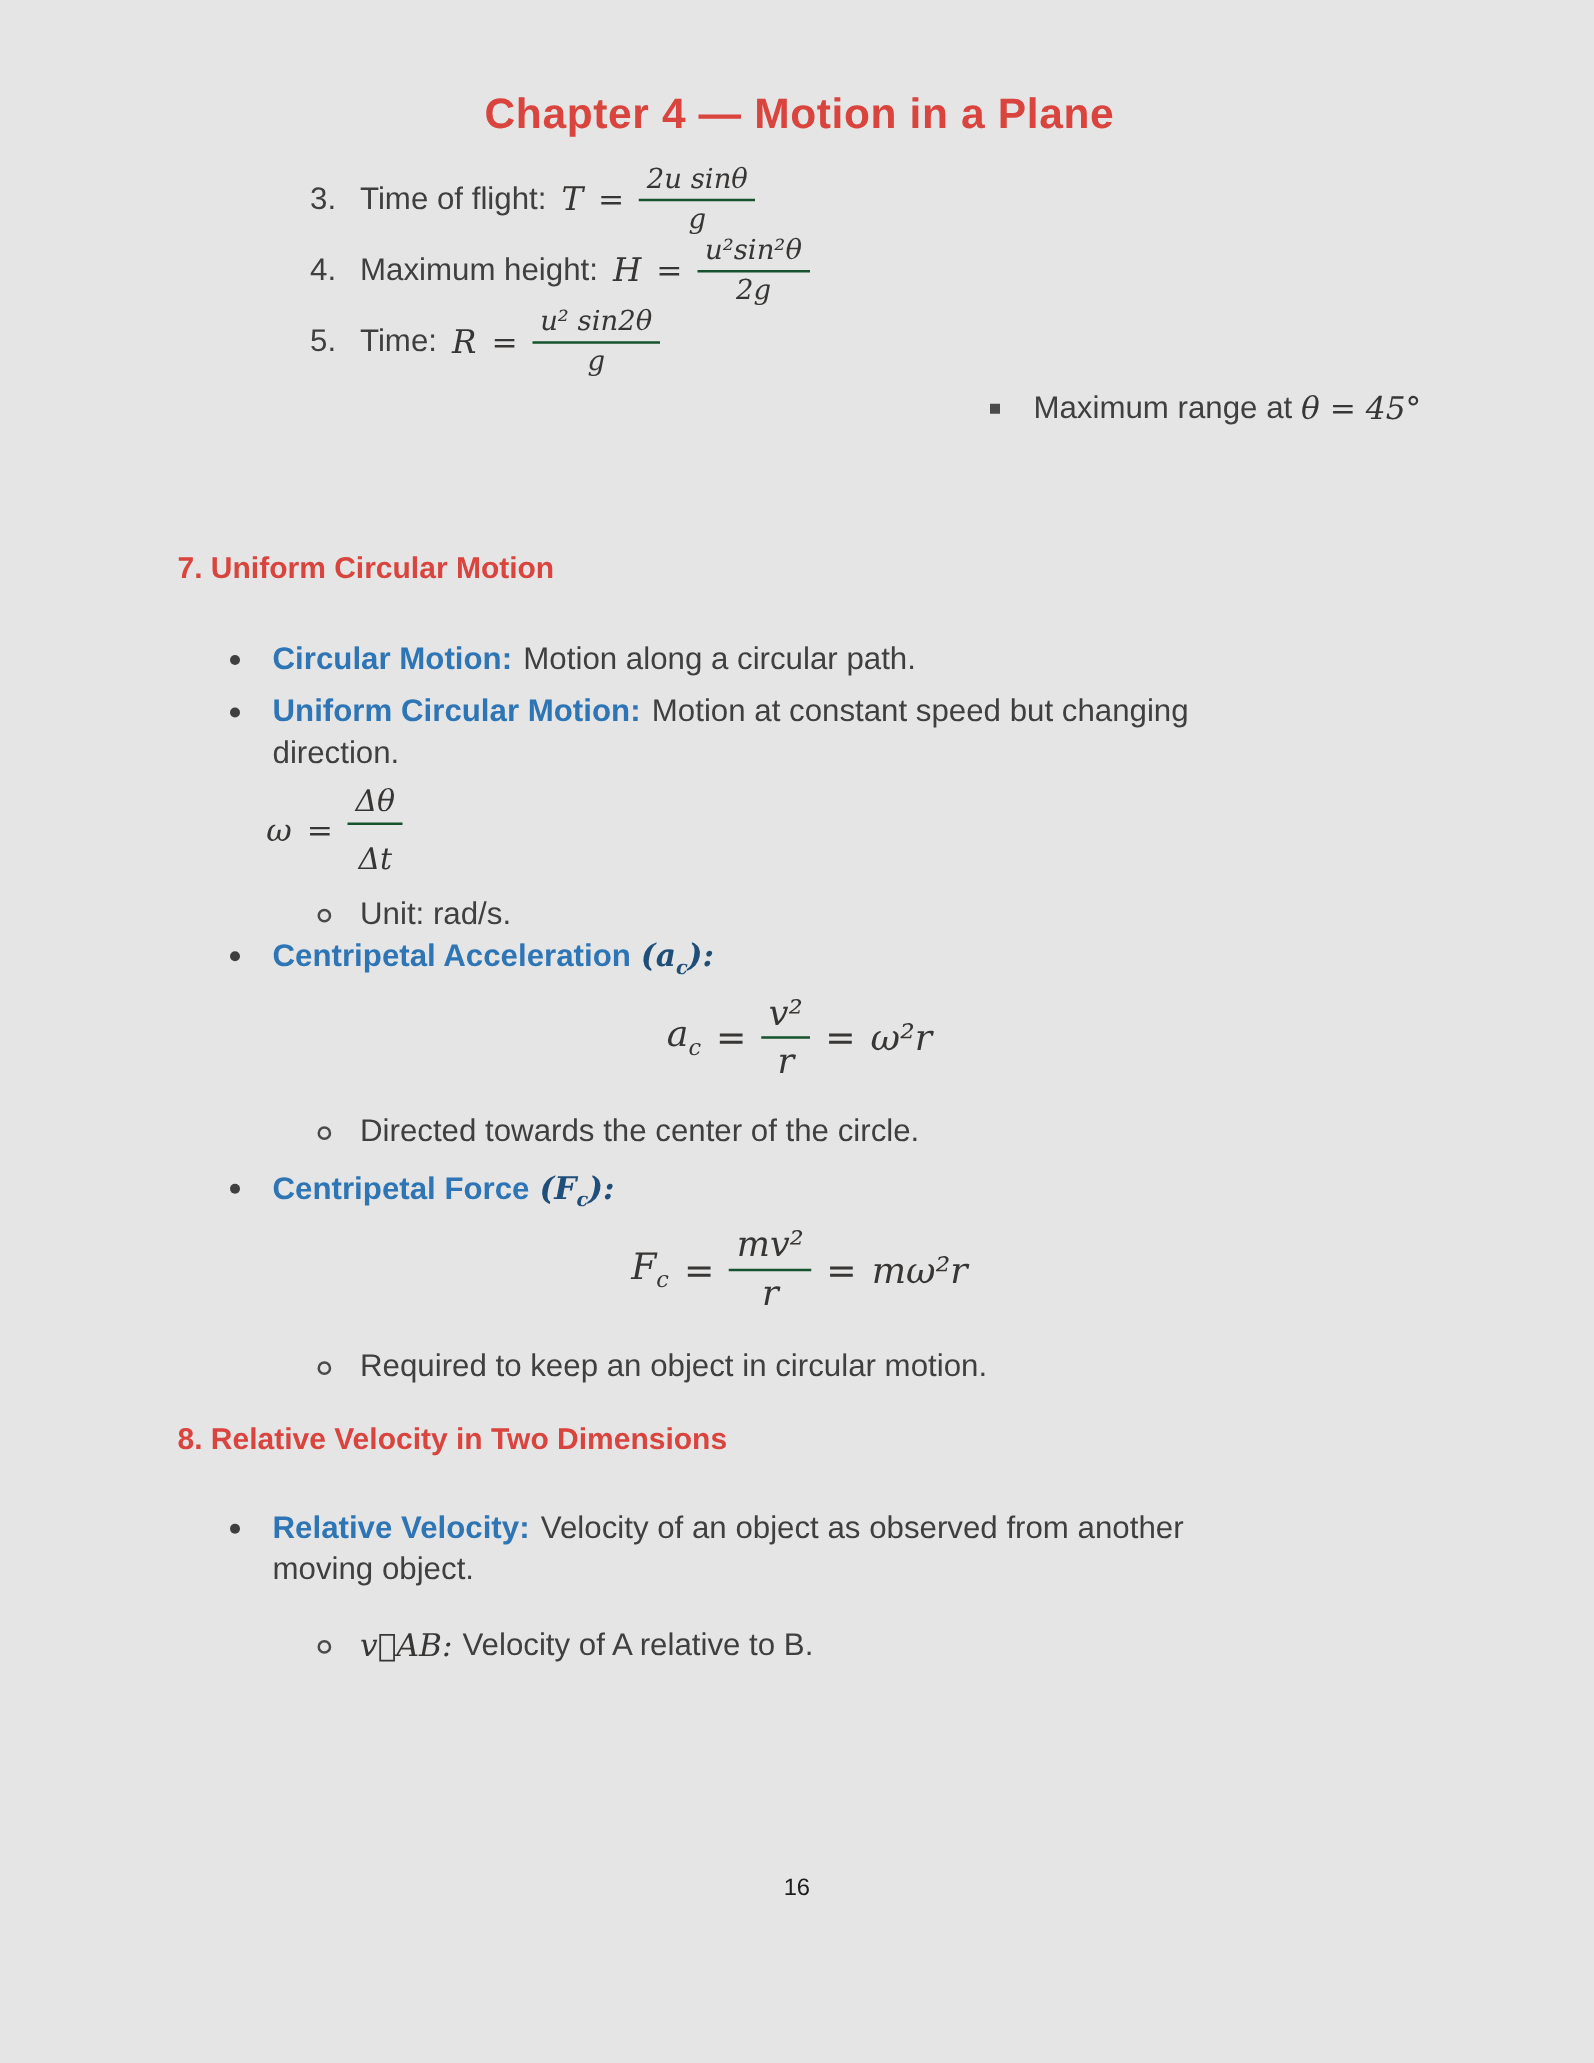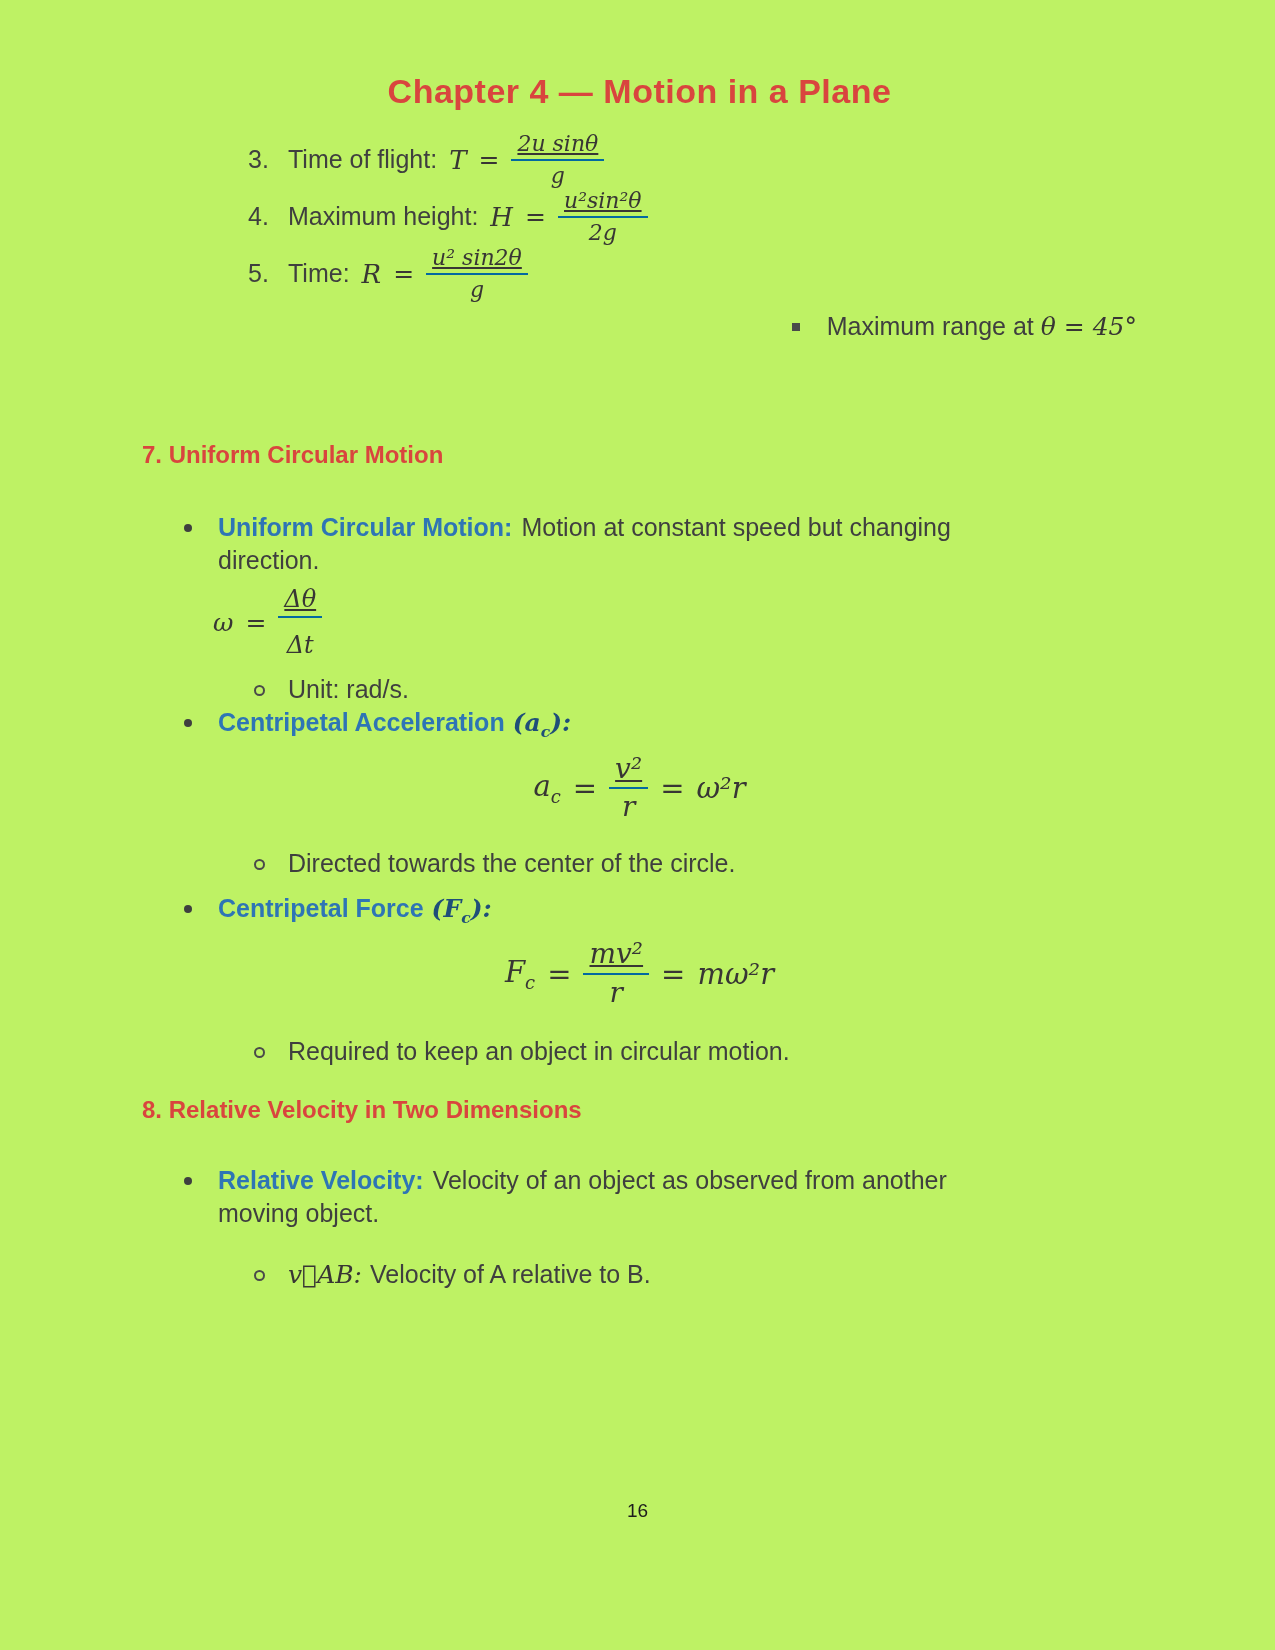--- a/index.html
+++ b/index.html
@@ -1,33 +1,33 @@
 <!DOCTYPE html>
 <html style="--heading-red: #d9453e; --term-blue: #2e75b5; --math-navy: #1f4e79; --body-gray: #3f3f3f;"><head>
 <meta charset="utf-8">
 <style>
   html,body { margin:0; padding:0; background:#ffffff; }
   .page {
-    position:relative; width:1275px; height:1650px; background:#bef264;
+    position:relative; width:1275px; height:1650px; background:#e5e5e5;
     overflow:hidden; font-family:"Liberation Sans",sans-serif;
     color:var(--body-gray,#3f3f3f);
   }
   .content { padding:72px 138px 0 142px; }
 
   .title {
     text-align:center; font-size:34px; font-weight:bold;
     color:var(--heading-red,#d9453e); letter-spacing:.5px;
   }
 
   
   .math { font-family:"DejaVu Serif",serif; font-style:italic; color:#383634; }
   .frac { display:inline-flex; flex-direction:column; align-items:center;
           font-family:"DejaVu Serif",serif; font-style:italic; color:#383634;
           vertical-align:middle; line-height:1.15; }
-  .frac .fnum { padding:0 6px 2px; border-bottom:2px solid #0369a1;text-decoration:underline; }
+  .frac .fnum { padding:0 6px 2px; border-bottom:2px solid #14532d; }
   .frac .fden { padding-top:2px; }
   sub { font-size:.62em; }
 
   
   .plist { margin:20px 0 0 106px; }
   .p-item { display:flex; align-items:center; height:57px; font-size:25px; }
   .p-num { width:40px; flex:0 0 auto; }
   .p-label { margin-right:12px; }
   .p-var { font-size:26px; }
   .p-eq { margin:0 12px; font-family:"DejaVu Serif",serif; color:#383634; }
@@ -120,20 +120,24 @@
         <span class="sq"></span>
         <span>Maximum range at</span>
         <span class="math">θ = 45°</span>
       </div>
     </div>
 
     <div class="sec-heading">7. Uniform Circular Motion</div>
 
     <div class="bullets">
 
+      <div class="b-row">
+        <span class="b-dot"></span>
+        <div class="b-body"><span class="b-term">Circular Motion:</span><span class="b-text">Motion along a circular path.</span></div>
+      </div>
 
       <div class="b-row">
         <span class="b-dot"></span>
         <div class="b-body"><span class="b-term">Uniform Circular Motion:</span><span class="b-text">Motion at constant speed but changing direction.</span></div>
       </div>
 
 
       <div class="formula-left">
         <span class="math">ω</span>
         <span class="f-eq">=</span>

